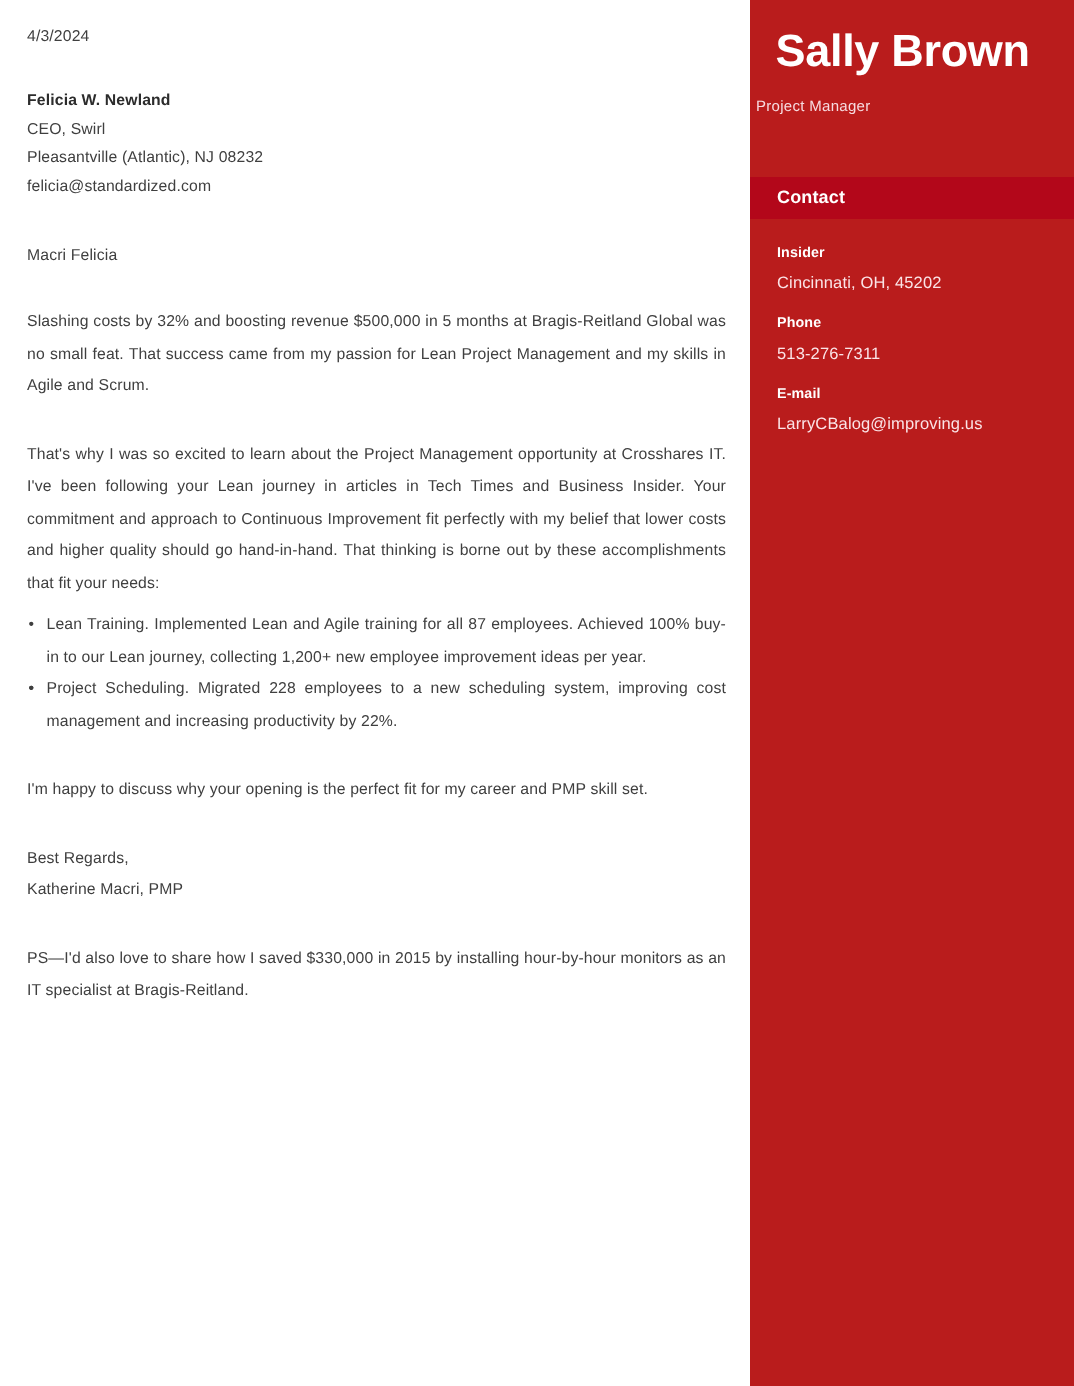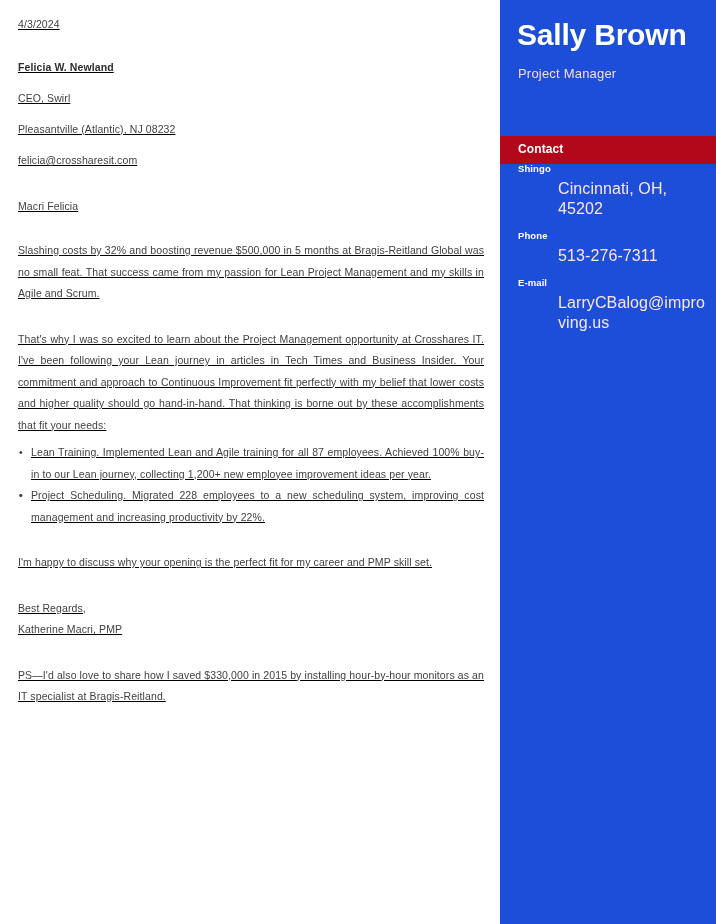--- a/index.html
+++ b/index.html
@@ -22,37 +22,35 @@
 
   
   .letter {
     position: absolute;
     left: 0;
     top: 0;
     width: 500px;
     height: 924px;
     box-sizing: border-box;
     padding: 18px 16px 4px 18px;
-    text-decoration: underline;
   }
   .letter-date {
     font-size: 10.5px;
     color: #3f3f3f;
     letter-spacing: 0.1px;
     margin: 0 0 28px 0;
   }
   .recipient {
     margin: 0 0 30px 0;
   }
   .recipient-line {
     font-size: 10.5px;
     color: #3f3f3f;
     line-height: 19px;
     letter-spacing: 0.1px;
-    margin-top: 12px;
   }
   .recipient-name {
     font-weight: bold;
     color: #2c2c2c;
   }
   .salutation {
     font-size: 10.5px;
     color: #3f3f3f;
     letter-spacing: 0.1px;
     margin: 0 0 28px 0;
@@ -101,46 +99,46 @@
     letter-spacing: 0.1px;
   }
 
   
   .sidebar {
     position: absolute;
     left: 500px;
     top: 0;
     width: 216px;
     height: 924px;
-    background: #1d4ed8;
+    background: #b91c1c;
   }
   .sidebar-name {
     position: absolute;
     left: 17px;
     top: 18px;
     font-size: 30px;
     font-weight: bold;
     color: #ffffff;
     letter-spacing: -0.2px;
     line-height: 34px;
     white-space: nowrap;
   }
   .sidebar-role {
     position: absolute;
-    left: 18px;
+    left: 4px;
     top: 66px;
-    font-size: 13px;
+    font-size: 10px;
     color: #f7dbe0;
     letter-spacing: 0.2px;
     text-align: right;
   }
   .contact-band {
     position: absolute;
     left: 0;
-    top: 136px;
+    top: 118px;
     width: 216px;
     height: 28px;
     background: #b3071a;
   }
   .contact-band-title {
     position: absolute;
     left: 18px;
     top: 6px;
     font-size: 12px;
     font-weight: bold;
@@ -157,42 +155,41 @@
     margin-bottom: 7px;
   }
   .contact-label {
     font-size: 9.5px;
     font-weight: bold;
     color: #ffffff;
     letter-spacing: 0.1px;
     line-height: 20px;
   }
   .contact-value {
-    font-size: 16px;
+    font-size: 11px;
     color: #fbe4e7;
     letter-spacing: 0.1px;
     line-height: 20px;
     word-break: break-word;
-    margin-left: 40px;
   }
 </style>
 </head>
 <body>
 
 <div class="page">
 
   <div class="letter">
 
     <div class="letter-date">4/3/2024</div>
 
     <div class="recipient">
       <div class="recipient-line recipient-name">Felicia W. Newland</div>
       <div class="recipient-line">CEO, Swirl</div>
       <div class="recipient-line">Pleasantville (Atlantic), NJ 08232</div>
-      <div class="recipient-line">felicia@crossharesit.com</div>
+      <div class="recipient-line">felicia@standardized.com</div>
     </div>
 
     <div class="salutation">Macri Felicia</div>
 
     <p class="body-para">Slashing costs by 32% and boosting revenue $500,000 in 5 months at Bragis-Reitland Global was no small feat. That success came from my passion for Lean Project Management and my skills in Agile and Scrum.</p>
 
     <p class="body-para tight">That's why I was so excited to learn about the Project Management opportunity at Crosshares IT. I've been following your Lean journey in articles in Tech Times and Business Insider. Your commitment and approach to Continuous Improvement fit perfectly with my belief that lower costs and higher quality should go hand-in-hand. That thinking is borne out by these accomplishments that fit your needs:</p>
 
     <ul class="bullets">
       <li>
@@ -223,21 +220,21 @@
 
     <div class="sidebar-name">Sally Brown</div>
     <div class="sidebar-role">Project Manager</div>
 
     <div class="contact-band">
       <div class="contact-band-title">Contact</div>
     </div>
 
     <div class="contact-list">
       <div class="contact-group">
-        <div class="contact-label">Shingo</div>
+        <div class="contact-label">Insider</div>
         <div class="contact-value">Cincinnati, OH, 45202</div>
       </div>
       <div class="contact-group">
         <div class="contact-label">Phone</div>
         <div class="contact-value">513-276-7311</div>
       </div>
       <div class="contact-group">
         <div class="contact-label">E-mail</div>
         <div class="contact-value">LarryCBalog@improving.us</div>
       </div>

